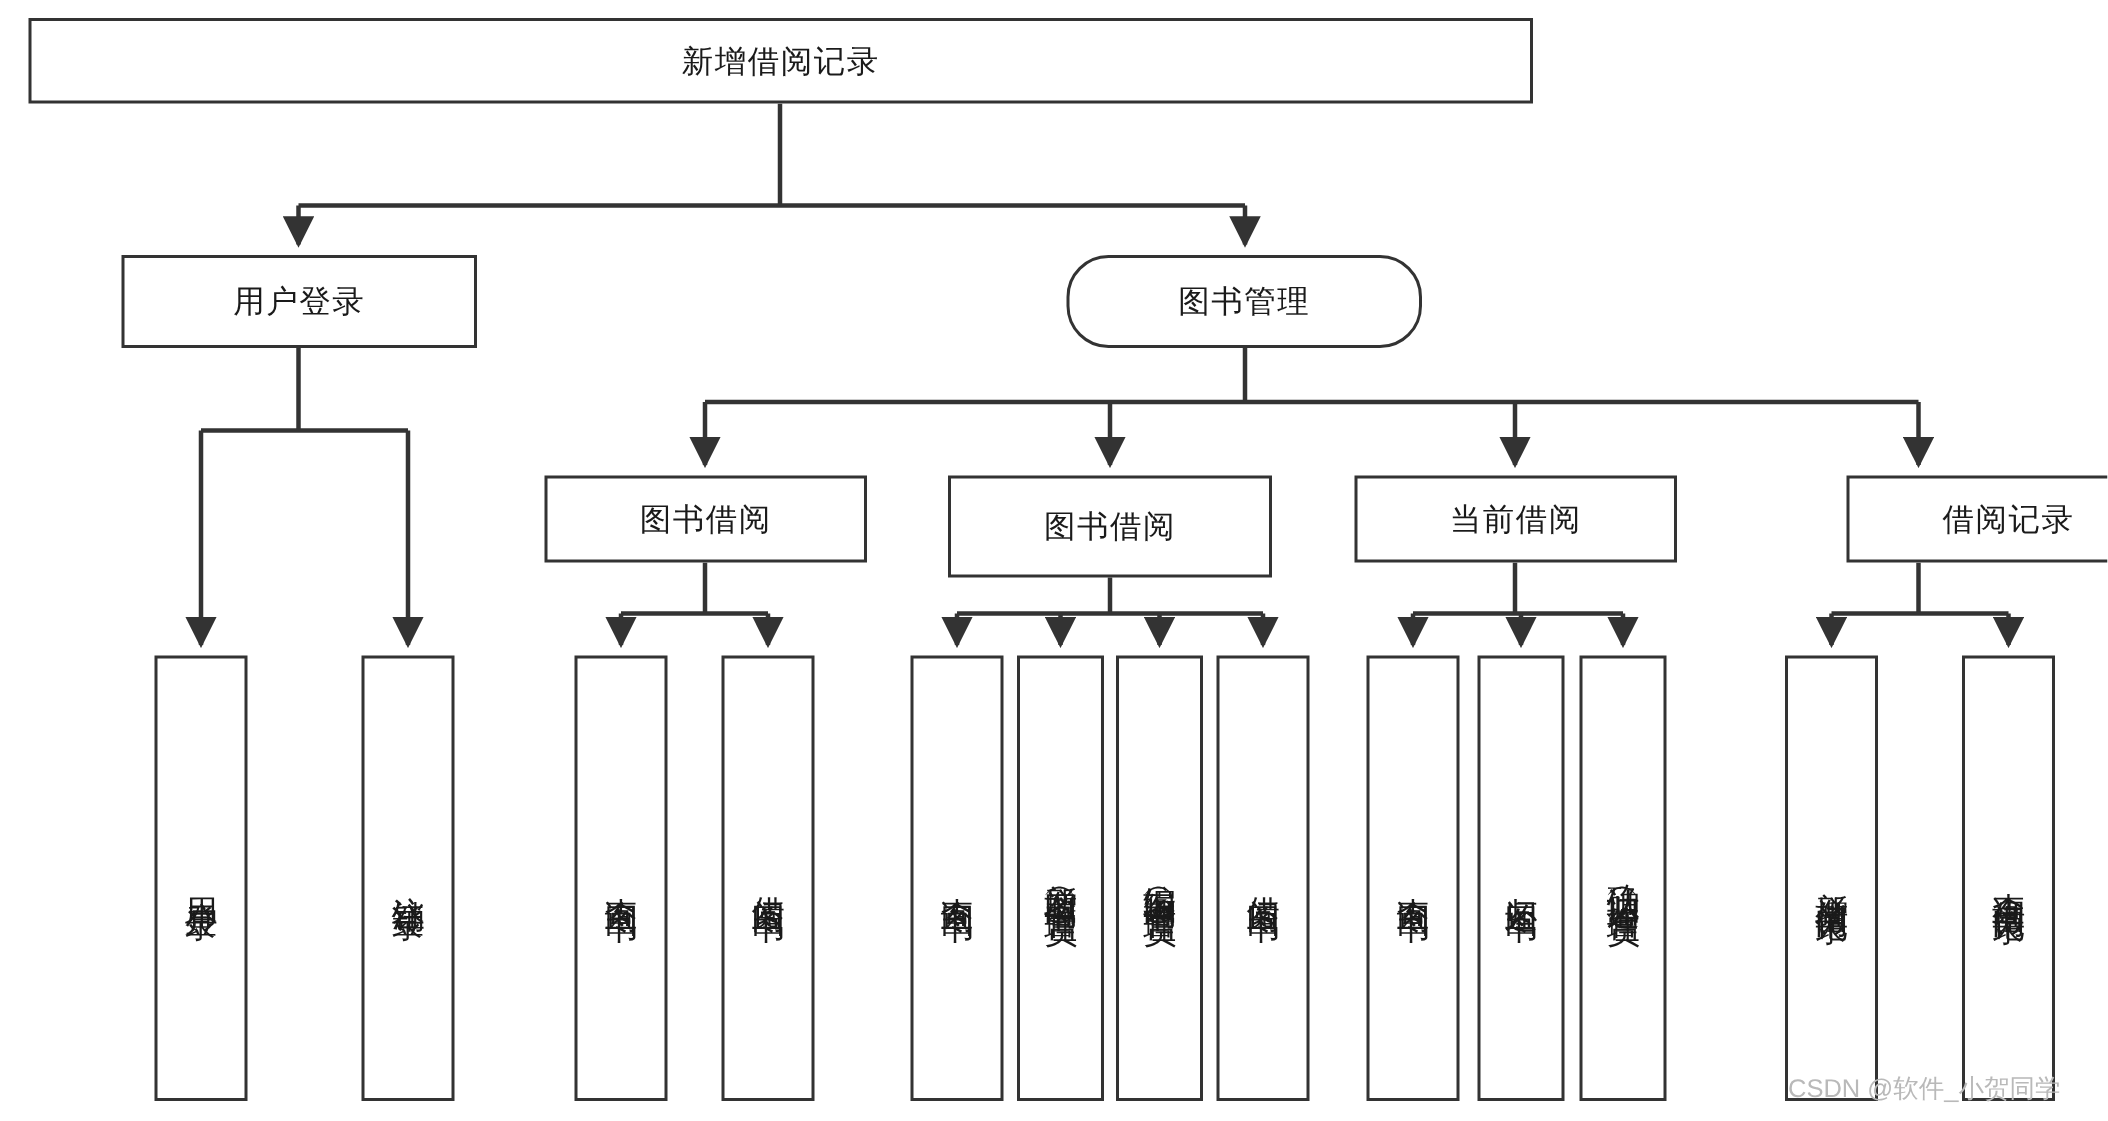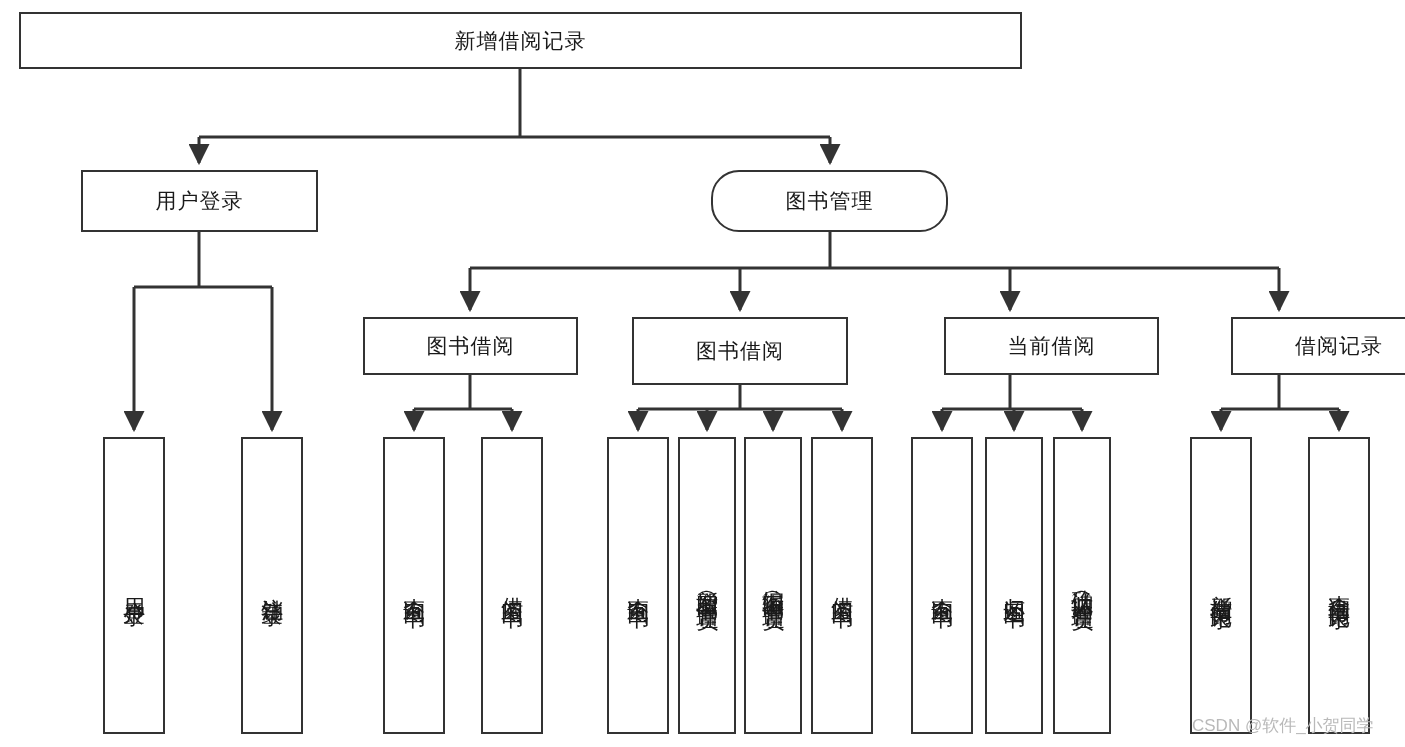--- a/index.html
+++ b/index.html
@@ -129,21 +129,21 @@
   <div class="node h" style="left: 711px; top: 170px; width: 237px; height: 62px; border-radius: 28px;">
     <span class="lbl">图书管理</span>
   </div>
 
   <div class="node h" style="left: 363px; top: 317px; width: 215px; height: 58px;">
     <span class="lbl">图书借阅</span>
   </div>
   <div class="node h" style="left: 632px; top: 317px; width: 216px; height: 68px;">
     <span class="lbl">图书借阅</span>
   </div>
-  <div class="node h" style="left: 903px; top: 317px; width: 215px; height: 58px; margin-left: 41px;">
+  <div class="node h" style="left: 903px; top: 317px; width: 215px; height: 58px;">
     <span class="lbl">当前借阅</span>
   </div>
   <div class="node h" style="left: 1231px; top: 317px; width: 216px; height: 58px;">
     <span class="lbl">借阅记录</span>
   </div>
 
   <div class="node v" style="left: 103px; top: 437px; width: 62px; height: 297px;">
     <span class="lbl">用户登录</span>
   </div>
   <div class="node v" style="left: 241px; top: 437px; width: 62px; height: 297px;">

